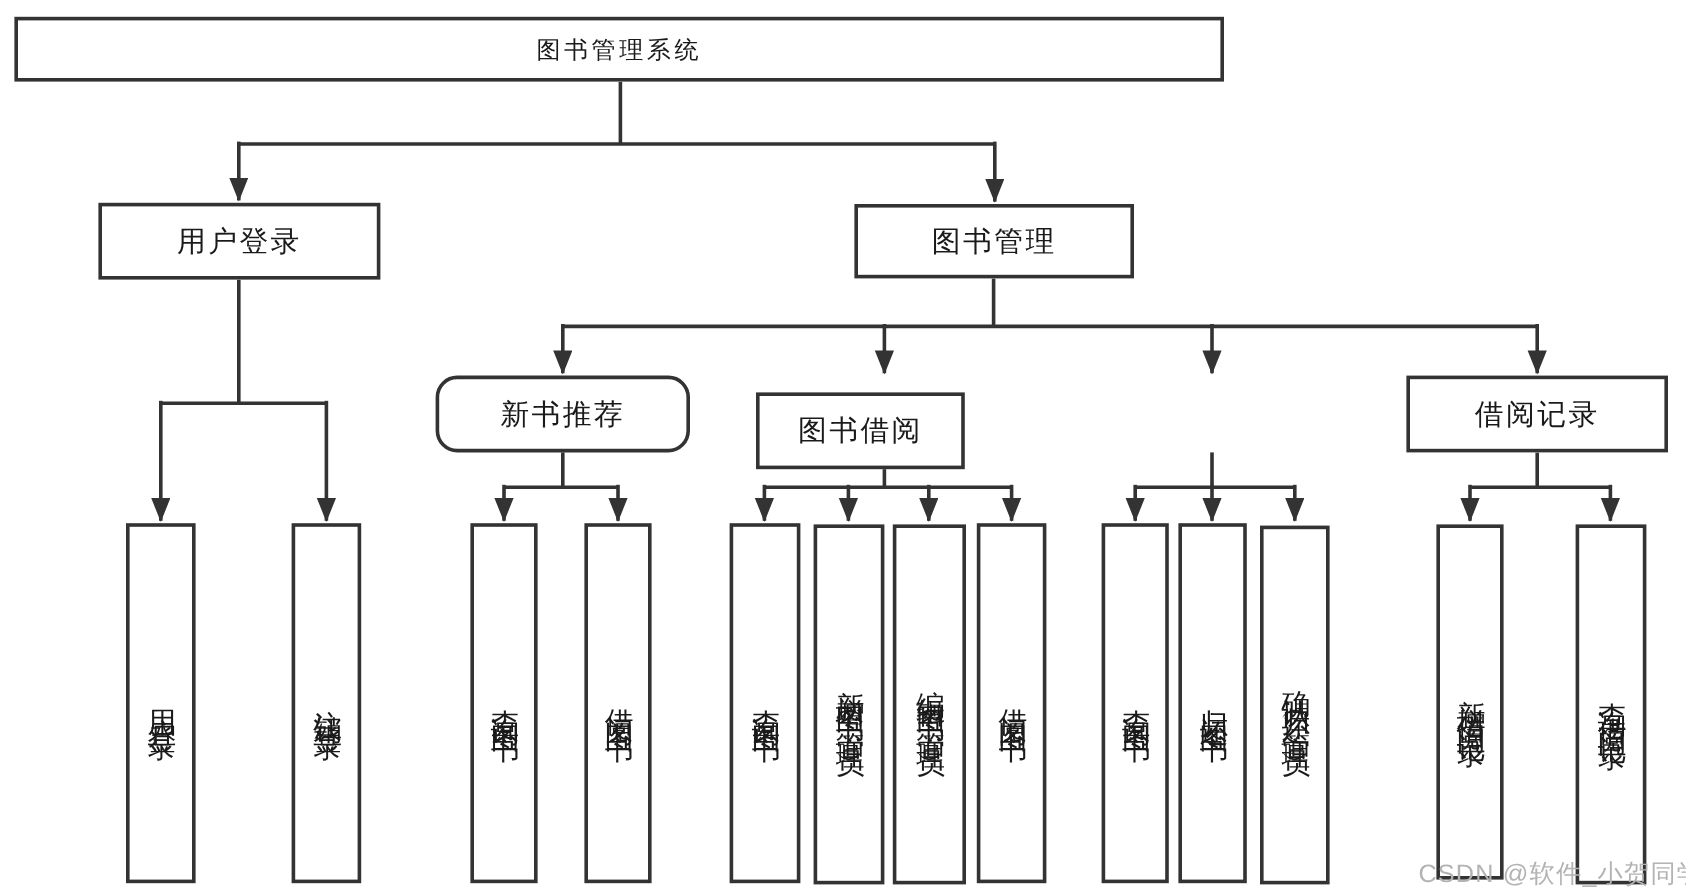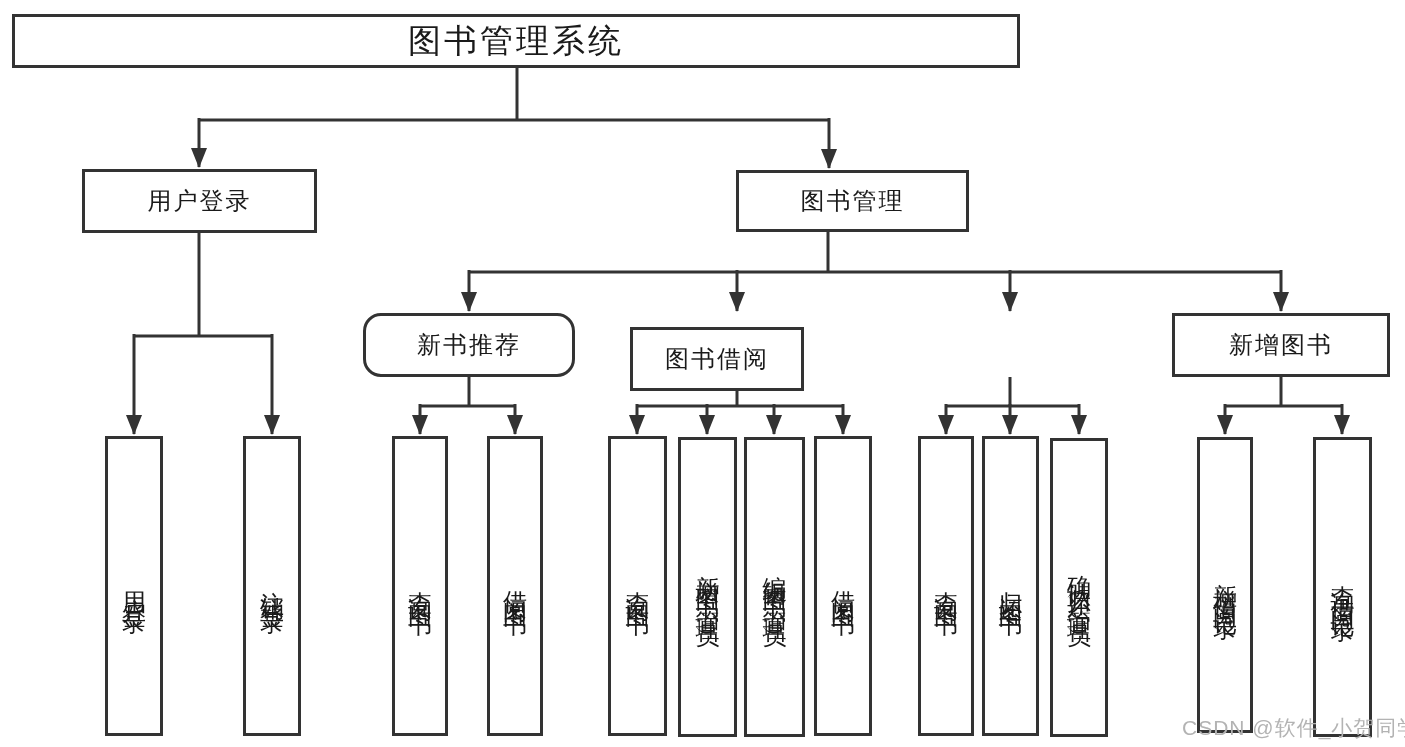--- a/index.html
+++ b/index.html
@@ -15,21 +15,21 @@
     position:absolute;
     box-sizing:border-box;
     background:#ffffff;
     border:3px solid #333333;
     display:flex;
     align-items:center;
     justify-content:center;
     color:#1a1a1a;
   }
   .h-box{font-size:24px;letter-spacing:2px;white-space:nowrap;}
-  .root-box{font-size:33px;letter-spacing:3px;}
+  .root-box{font-size:20px;letter-spacing:3px;}
   .v-box span{
     writing-mode:vertical-rl;
     text-orientation:mixed;
     font-size:24px;
     letter-spacing:7px;
     line-height:1;
   }
   .watermark{
     position:absolute;
     left:1182px;top:714px;
@@ -90,25 +90,25 @@
       <line x1="1281" y1="377" x2="1281" y2="406"></line>
       <line x1="1225" y1="406" x2="1342" y2="406"></line>
       <line x1="1225" y1="404" x2="1225" y2="434" marker-end="url(#arrow)"></line>
       <line x1="1342" y1="404" x2="1342" y2="434" marker-end="url(#arrow)"></line>
     </g>
   </svg>
 
   <div class="box h-box root-box" style="left:12px;top:14px;width:1008px;height:54px;">图书管理系统</div>
 
   <div class="box h-box" style="left:82px;top:169px;width:235px;height:64px;">用户登录</div>
-  <div class="box h-box" style="left:712px;top:170px;width:233px;height:62px;margin-left:24px;">图书管理</div>
+  <div class="box h-box" style="left:712px;top:170px;width:233px;height:62px;">图书管理</div>
 
   <div class="box h-box" style="left:363px;top:313px;width:212px;height:64px;border-radius:18px;">新书推荐</div>
   <div class="box h-box" style="left:630px;top:327px;width:174px;height:64px;text-align:center;">图书借阅</div>
-  <div class="box h-box" style="left:1172px;top:313px;width:218px;height:64px;">新增图书</div>
+  <div class="box h-box" style="left:1172px;top:313px;width:218px;height:64px;">借阅记录</div>
 
   <div class="box v-box" style="left:105px;top:436px;width:58px;height:300px;">
     <span>用户登录</span>
   </div>
   <div class="box v-box" style="left:243px;top:436px;width:58px;height:300px;">
     <span>注销登录</span>
   </div>
 
   <div class="box v-box" style="left:392px;top:436px;width:56px;height:300px;">
     <span>查询图书</span>

